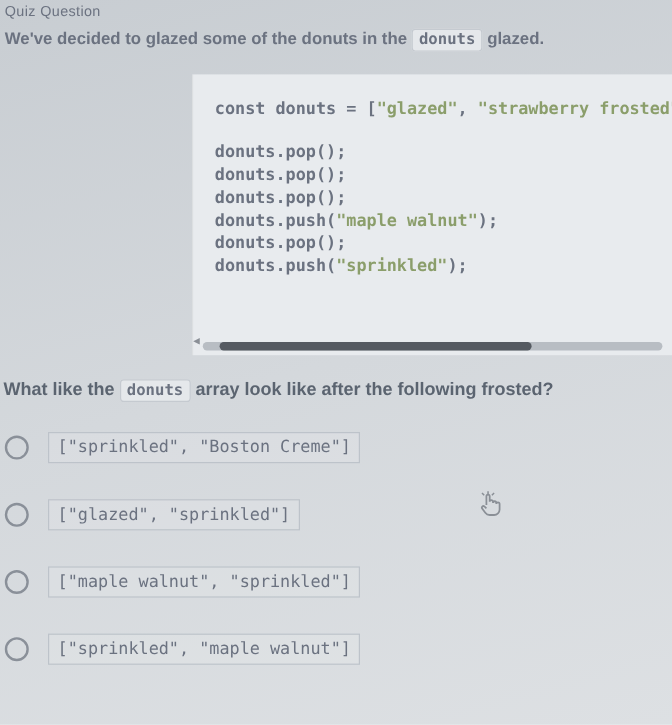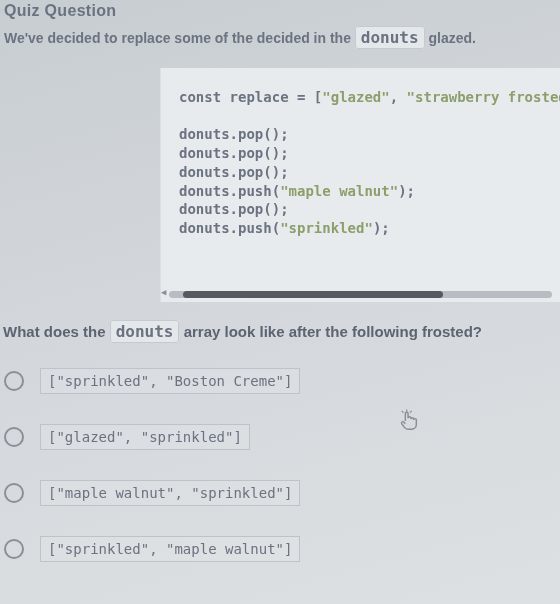--- a/index.html
+++ b/index.html
@@ -10,39 +10,39 @@
     body {
       font-family: -apple-system, BlinkMacSystemFont, 'Segoe UI', Arial, sans-serif;
       background: linear-gradient(165deg, #c8cdd2 0%, #d4d8dc 50%, #dde0e3 100%);
       width: 560px;
       height: 604px;
       overflow: hidden;
       position: relative;
     }
     .header-title {
       color: #6b7280;
-      font-size: 16px;
-      font-weight: 700;
+      font-size: 12px;
+      font-weight: 400;
       padding: 2px 6px 0 4px;
       letter-spacing: 0.3px;
     }
     .intro-text {
       color: #6b7280;
       font-size: 14px;
       font-weight: 600;
       padding: 6px 6px 0 4px;
       line-height: 1.5;
     }
     .code-inline {
       background: #e5e8eb;
       border: 1px solid #c5cad0;
       border-radius: 3px;
       padding: 1px 5px;
       font-family: 'Consolas', 'Monaco', monospace;
-      font-size: 16px;
+      font-size: 13px;
       color: #6b7280;
     }
     .code-block {
       background: #e8ebee;
       margin: 18px 0 0 160px;
       padding: 20px 18px 14px 18px;
       font-family: 'Consolas', 'Monaco', monospace;
       font-size: 14px;
       line-height: 1.35;
       color: #6b7280;
@@ -126,40 +126,40 @@
       height: 24px;
       color: #8a8f96;
     }
   </style>
 </head>
 <body>
 
 <div class="header-title">Quiz Question</div>
 
 <div class="intro-text">
-  <span>We've decided to replace some of the decided in the </span><span class="code-inline">donuts</span><span> glazed.</span>
+  <span>We've decided to glazed some of the donuts in the </span><span class="code-inline">donuts</span><span> glazed.</span>
 </div>
 
 <div class="code-block">
-  <div class="code-line"><span>const replace = [</span><span class="code-str">"glazed"</span><span>, </span><span class="code-str">"strawberry frosted"</span></div>
+  <div class="code-line"><span>const donuts = [</span><span class="code-str">"glazed"</span><span>, </span><span class="code-str">"strawberry frosted"</span></div>
   <div class="code-spacer"></div>
   <div class="code-line">donuts.pop();</div>
   <div class="code-line">donuts.pop();</div>
   <div class="code-line">donuts.pop();</div>
   <div class="code-line"><span>donuts.push(</span><span class="code-str">"maple walnut"</span><span>);</span></div>
   <div class="code-line">donuts.pop();</div>
   <div class="code-line"><span>donuts.push(</span><span class="code-str">"sprinkled"</span><span>);</span></div>
   <div class="scroll-arrow">◀</div>
   <div class="scrollbar-track">
     <div class="scrollbar-thumb"></div>
   </div>
 </div>
 
 <div class="question-text">
-  <span>What does the </span><span class="code-inline">donuts</span><span> array look like after the following frosted?</span>
+  <span>What like the </span><span class="code-inline">donuts</span><span> array look like after the following frosted?</span>
 </div>
 
 <div class="options">
   <div class="option">
     <div class="radio"></div>
     <div class="option-label">["sprinkled", "Boston Creme"]</div>
   </div>
   <div class="option">
     <div class="radio"></div>
     <div class="option-label">["glazed", "sprinkled"]</div>

